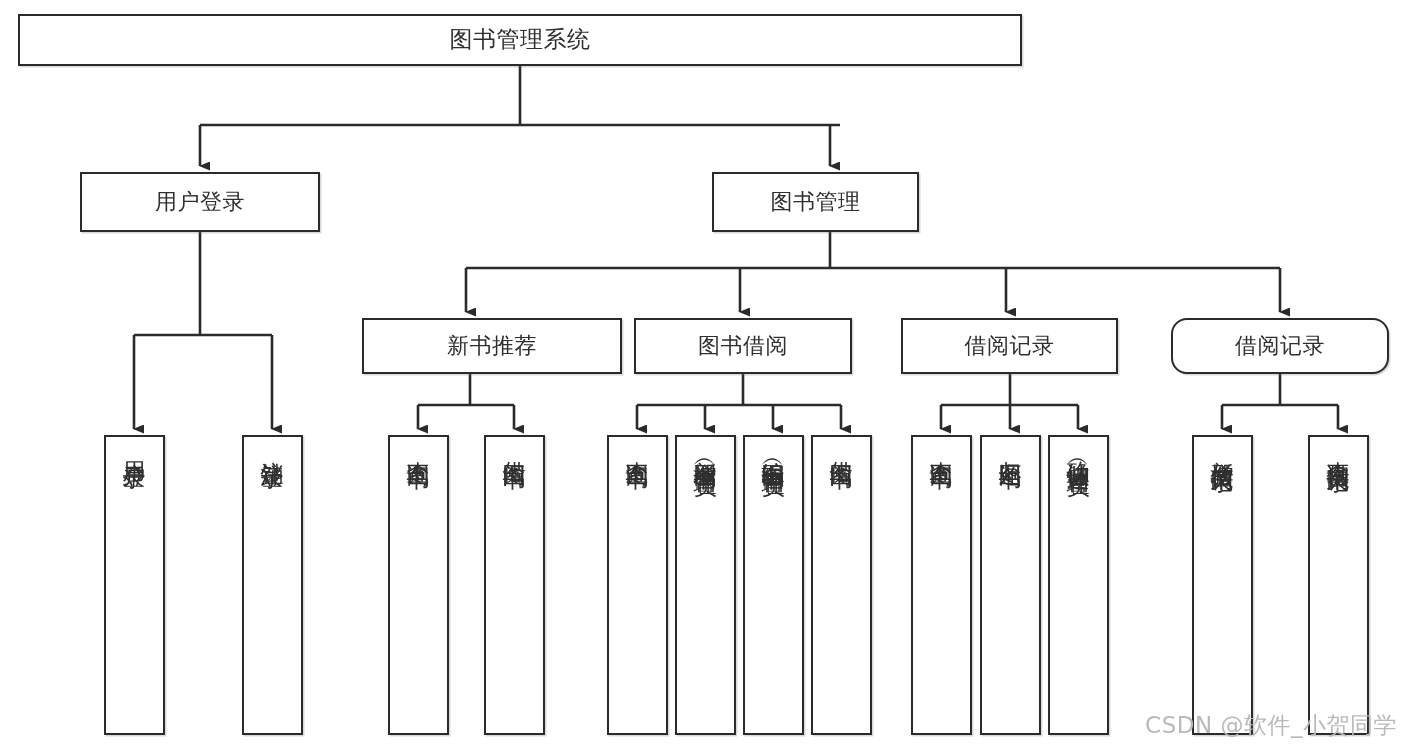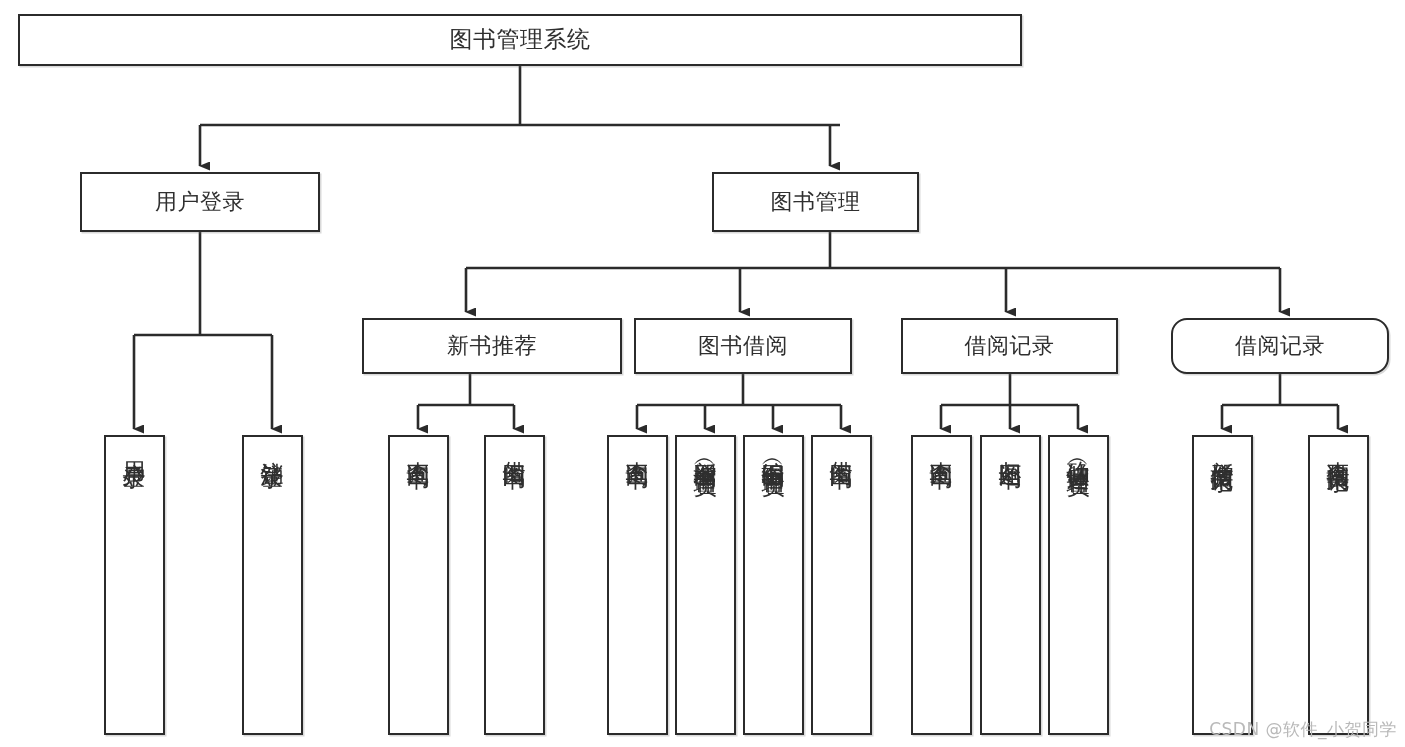--- a/index.html
+++ b/index.html
@@ -61,21 +61,21 @@
     text-orientation: upright;
     font-size: 23px;
     line-height: 1.05;
     letter-spacing: 2px;
     white-space: nowrap;
   }
   #watermark {
     position: absolute;
     right: 8px;
     bottom: 6px;
-    font-size: 17px;
+    font-size: 23px;
     color: #b9b9b9;
     white-space: nowrap;
     font-family: "DejaVu Sans", "Liberation Sans", sans-serif;
     letter-spacing: 0.5px;
   }
 </style>
 </head>
 <body>
 
 <div id="canvas">

